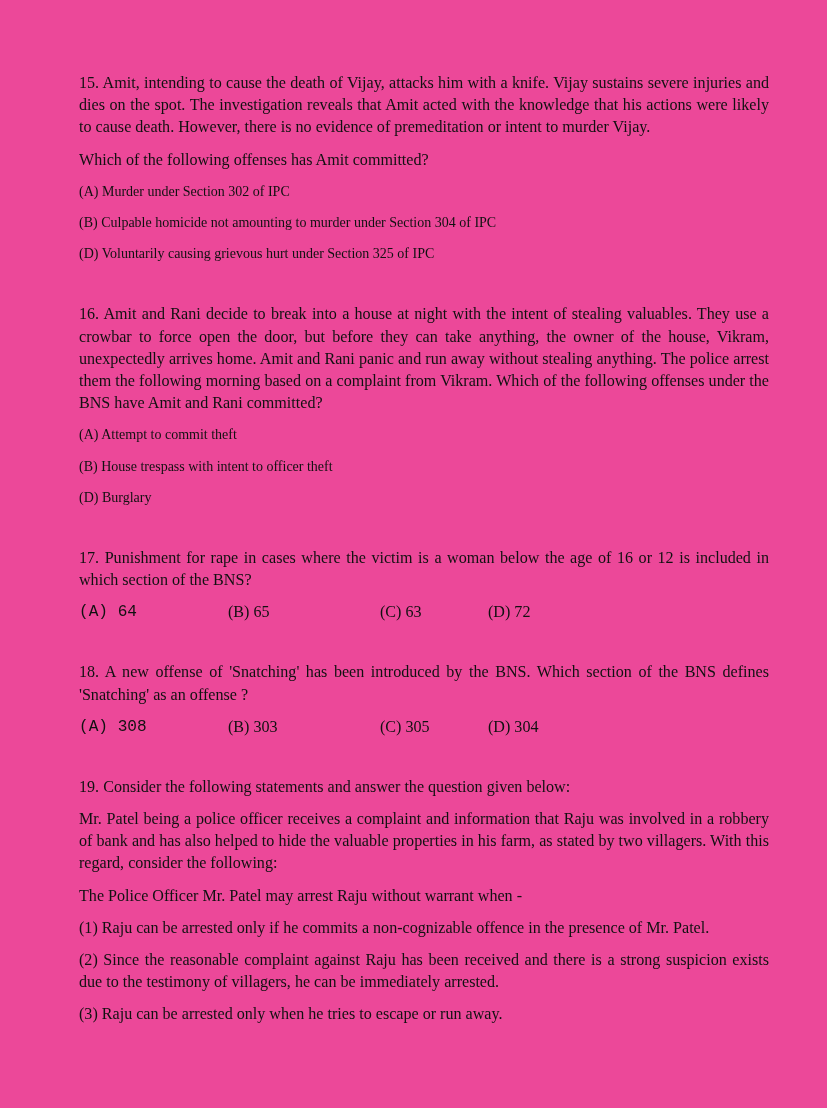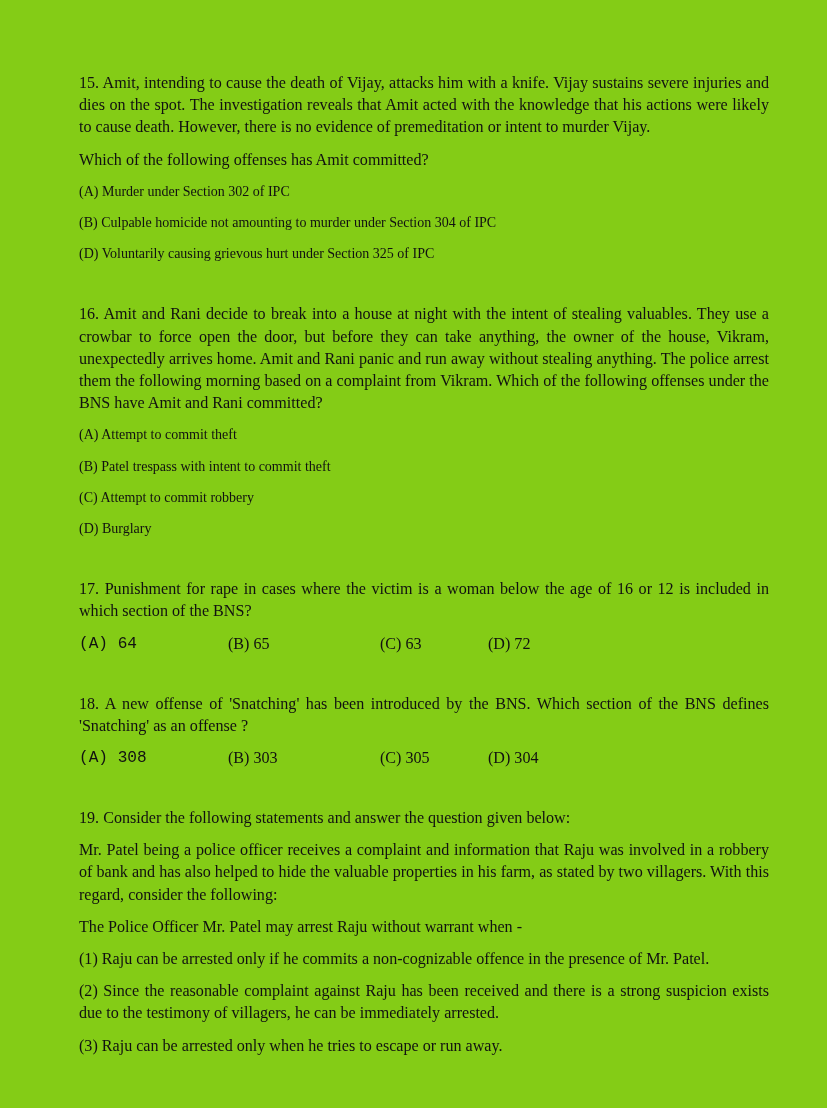--- a/index.html
+++ b/index.html
@@ -9,21 +9,21 @@
     background: #ffffff;
   }
   body {
     font-family: "Liberation Serif", "DejaVu Serif", serif;
     color: #111111;
   }
   .page {
     position: relative;
     width: 827px;
     height: 1108px;
-    background: #84cc16;
+    background: #ec4899;
     overflow: hidden;
     box-sizing: border-box;
   }
   .content {
     position: absolute;
     left: 79px;
     top: 72px;
     width: 690px;
   }
   .question-block {
@@ -105,22 +105,21 @@
         <li>(A) Murder under Section 302 of IPC</li>
         <li>(B) Culpable homicide not amounting to murder under Section 304 of IPC</li>
         <li>(D) Voluntarily causing grievous hurt under Section 325 of IPC</li>
       </ul>
     </div>
 
     <div class="question-block">
       <p class="para stem">16. Amit and Rani decide to break into a house at night with the intent of stealing valuables. They use a crowbar to force open the door, but before they can take anything, the owner of the house, Vikram, unexpectedly arrives home. Amit and Rani panic and run away without stealing anything. The police arrest them the following morning based on a complaint from Vikram. Which of the following offenses under the BNS have Amit and Rani committed?</p>
       <ul class="option-list">
         <li>(A) Attempt to commit theft</li>
-        <li>(B) Patel trespass with intent to commit theft</li>
-        <li>(C) Attempt to commit robbery</li>
+        <li>(B) House trespass with intent to officer theft</li>
         <li>(D) Burglary</li>
       </ul>
     </div>
 
     <div class="question-block">
       <p class="para stem">17. Punishment for rape in cases where the victim is a woman below the age of 16 or 12 is included in which section of the BNS?</p>
       <div class="option-row">
         <span class="opt c0">(A) 64</span>
         <span class="opt c1">(B) 65</span>
         <span class="opt c2">(C) 63</span>

